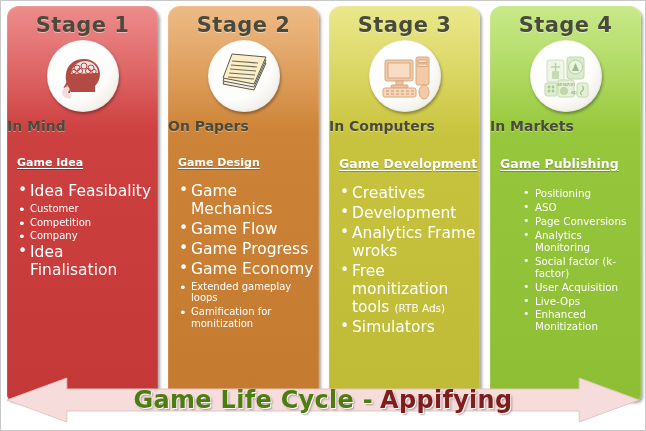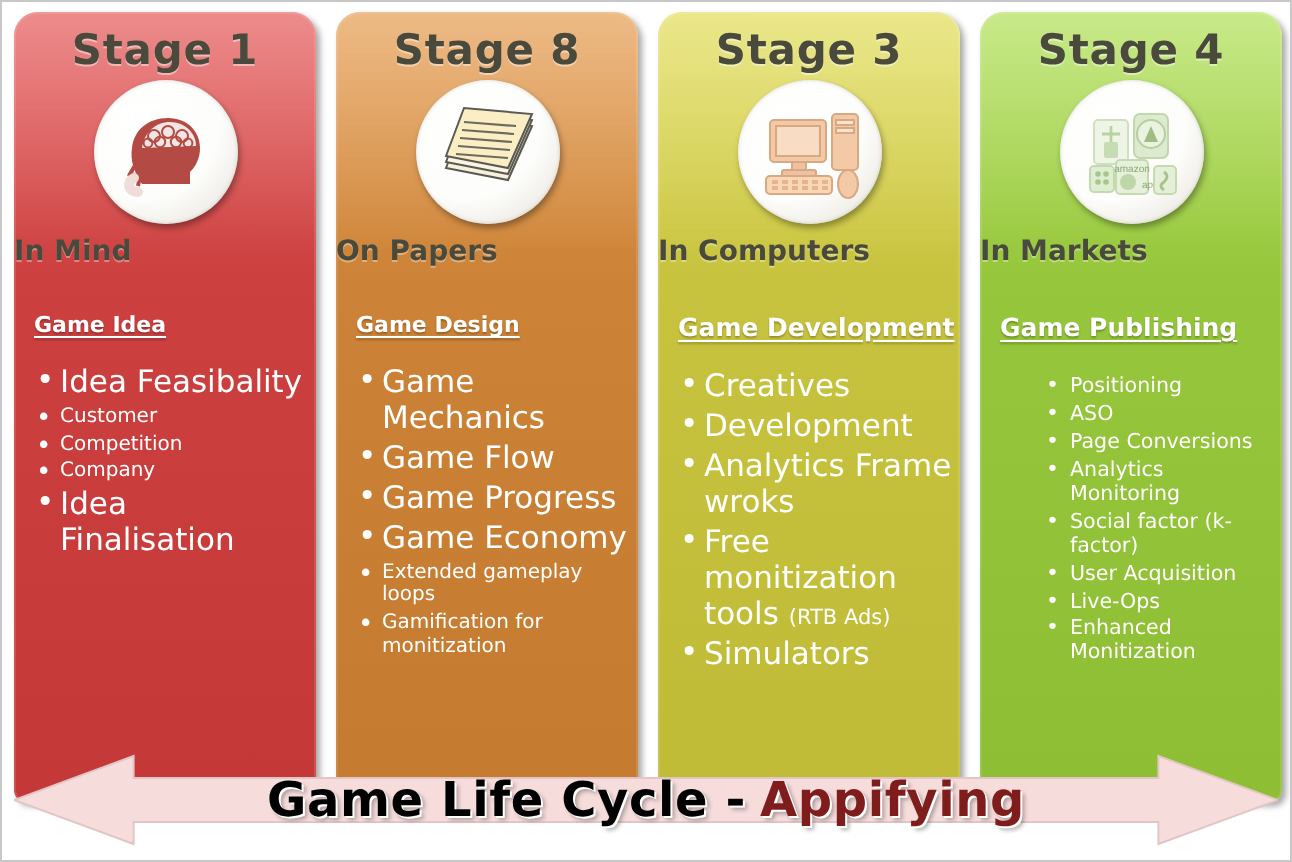--- a/index.html
+++ b/index.html
@@ -171,21 +171,21 @@
     left: 0; right: 0; top: 0; bottom: 0;
     display: flex;
     align-items: center;
     justify-content: center;
     gap: 7px;
     font-size: 24px;
     font-weight: bold;
     letter-spacing: 0.3px;
   }
   .banner-text .part-a {
-    color: #000000;
+    color: #4d7c0f;
     text-shadow: 1px 1px 0 #ffffff, 2px 2px 2px rgba(0,0,0,0.30);
   }
   .banner-text .part-b {
     color: #7f1d1d;
     text-shadow: 1px 1px 0 #ffffff, 2px 2px 2px rgba(0,0,0,0.30);
   }
 </style>
 </head>
 <body>
 
@@ -225,21 +225,21 @@
         <li class="lv2">Customer</li>
         <li class="lv2">Competition</li>
         <li class="lv2">Company</li>
         <li class="lv1">Idea Finalisation</li>
       </ul>
     </div>
 
     <div class="panel" id="p1" style="background: linear-gradient(rgb(230, 157, 81) 0%, rgb(219, 146, 70) 14%, rgb(204, 131, 55) 34%, rgb(196, 123, 47) 100%);">
       <div class="sheen"></div>
       <div class="edge"></div>
-      <div class="stage-title">Stage 8</div>
+      <div class="stage-title">Stage 2</div>
       <div class="medallion-wrap">
         <div class="medallion">
           <svg width="72" height="72" viewBox="0 0 72 72" aria-hidden="true">
             <g stroke="#5a5a52" stroke-width="1">
               <path d="M15 44 L24 20 L58 23 L46 50 Z" fill="#f6f0dc"></path>
               <path d="M15 41 L24 17 L58 20 L46 47 Z" fill="#faf4e2"></path>
               <path d="M15 38 L24 14 L58 17 L46 44 Z" fill="#fbeec4"></path>
             </g>
             <g stroke="#6b6b5e" stroke-width="1.1" fill="none">
               <path d="M24 21 L50 23"></path>

